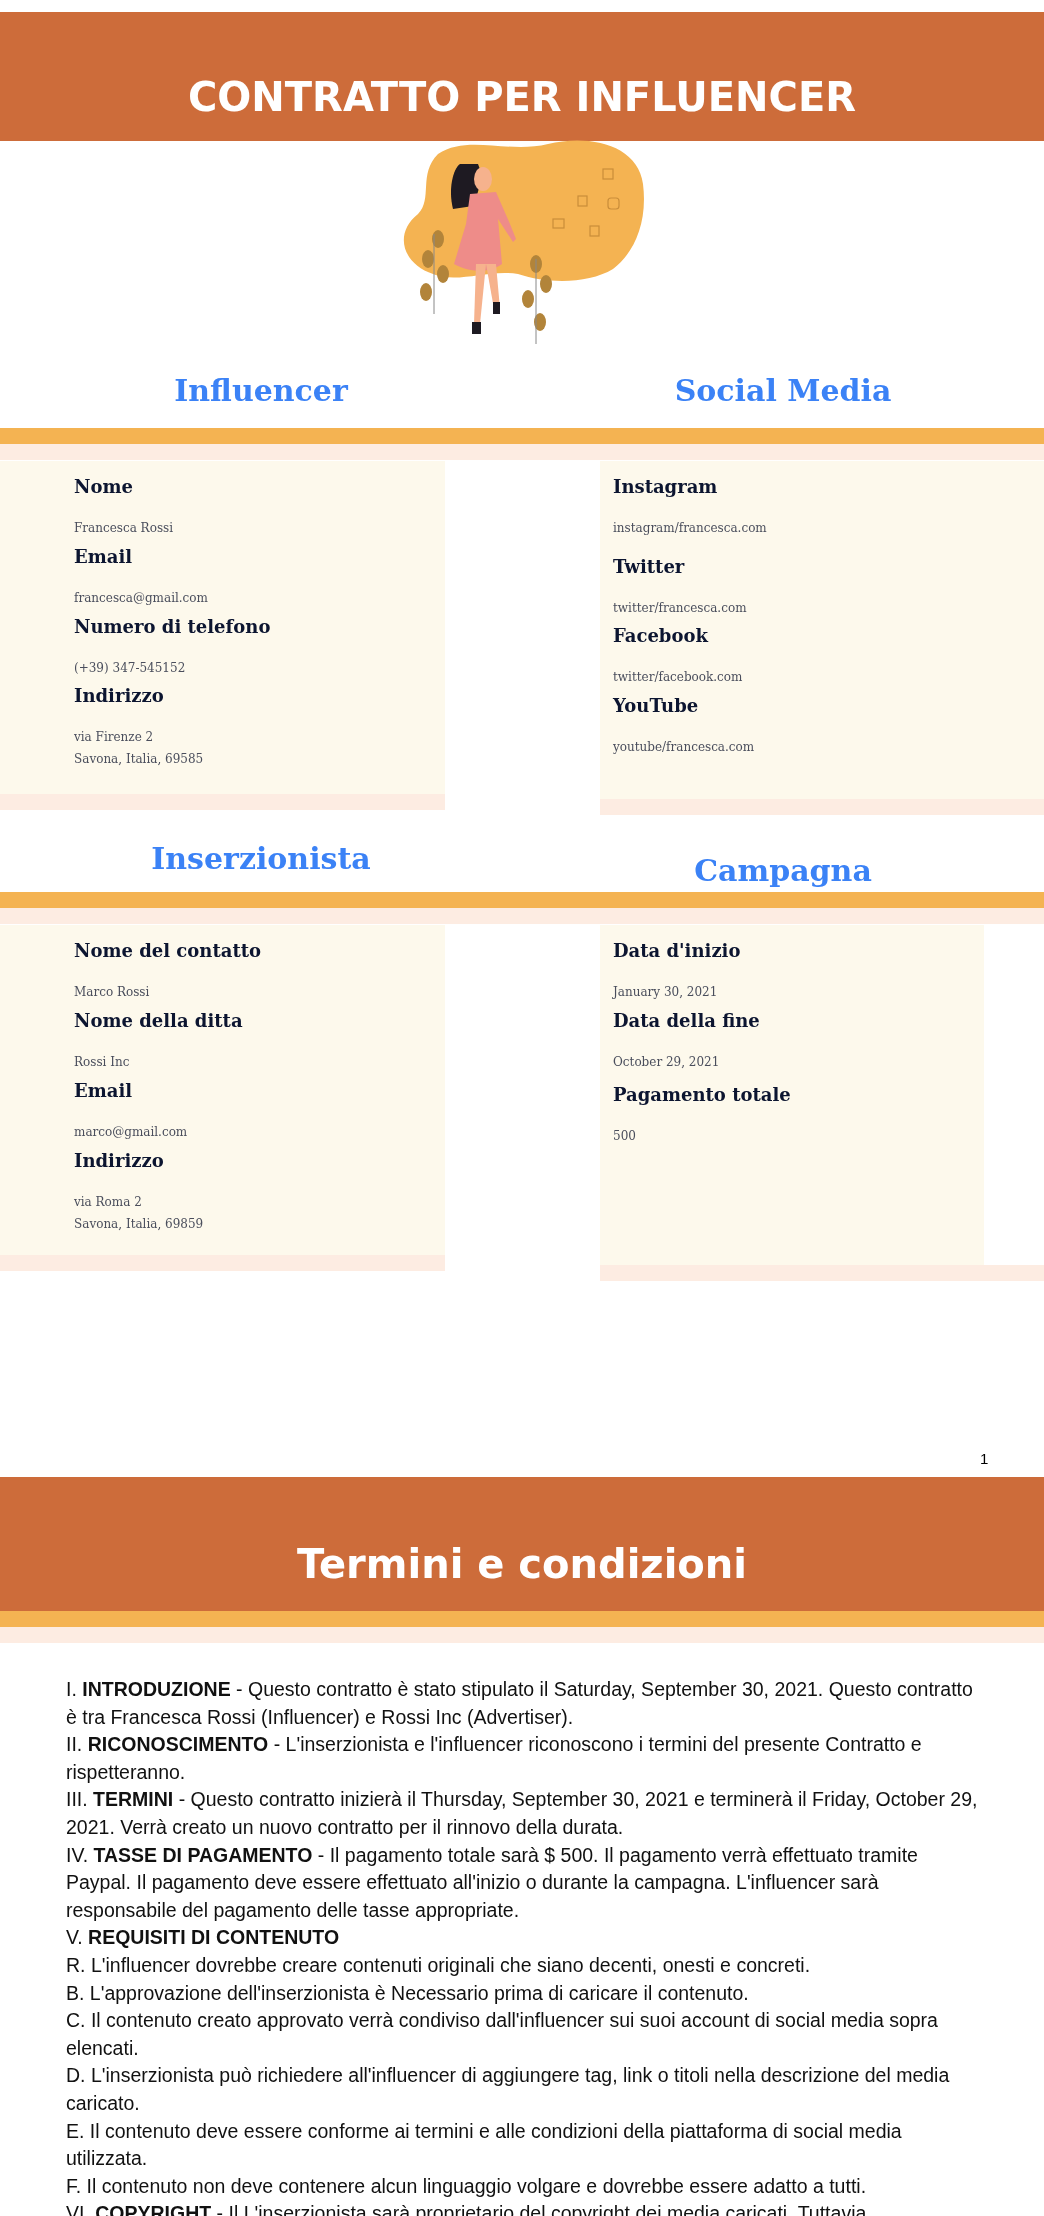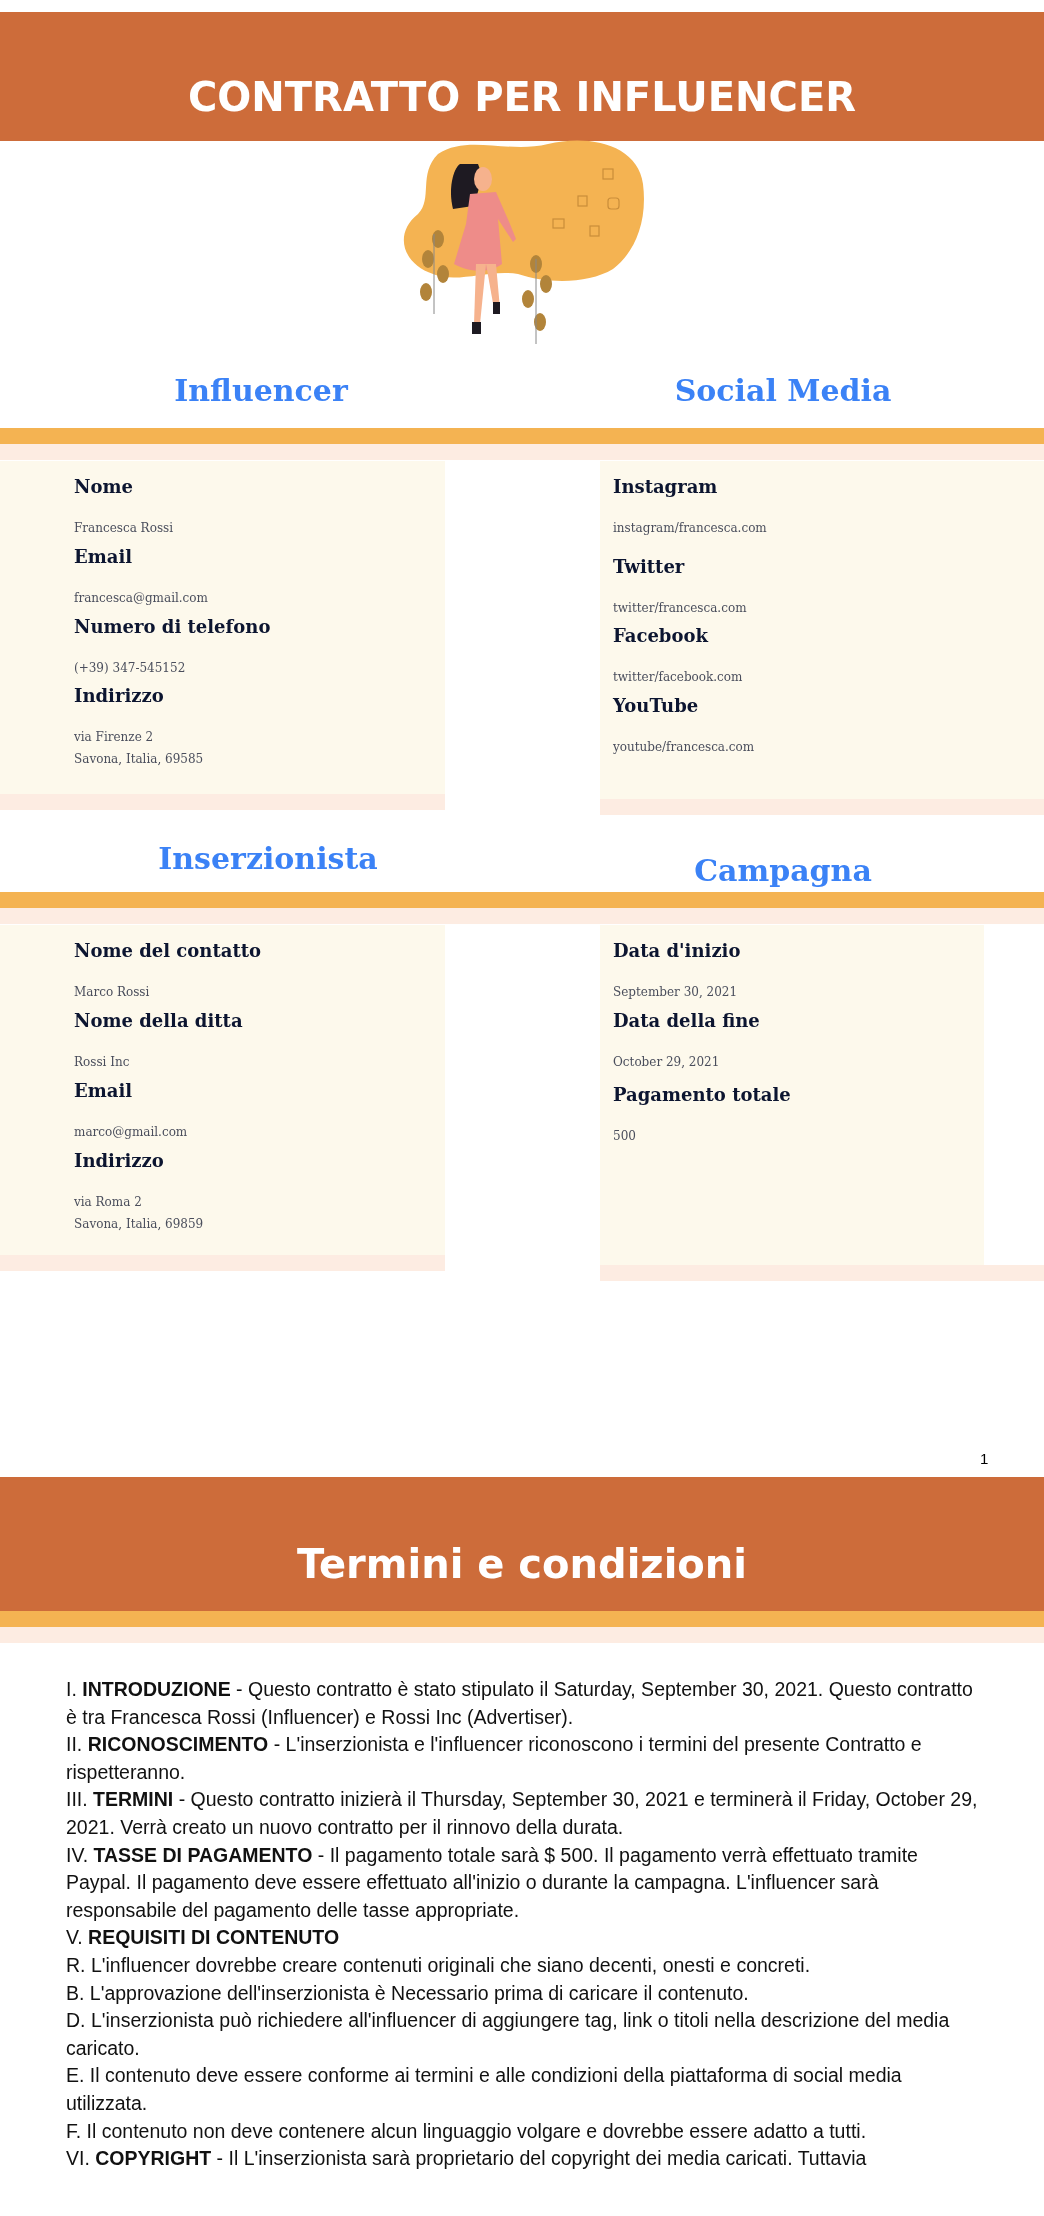--- a/index.html
+++ b/index.html
@@ -118,21 +118,21 @@
 </div>
 <div class="field" style="left:613px; top:624px;">
   <div class="field-label">Facebook</div>
   <div class="field-value">twitter/facebook.com</div>
 </div>
 <div class="field" style="left:613px; top:694px;">
   <div class="field-label">YouTube</div>
   <div class="field-value">youtube/francesca.com</div>
 </div>
 
-<div class="section-title" style="left:7px; top:841px;">Inserzionista</div>
+<div class="section-title" style="left:0; top:841px;">Inserzionista</div>
 <div class="section-title" style="left:522px; top:841px;margin-top:12px;">Campagna</div>
 
 <div class="bar-yellow" style="top:892px;"></div>
 <div class="bar-peach" style="left:0; top:908px; width:1044px;"></div>
 
 <div class="box-cream" style="left:0; top:925px; width:445px; height:330px;"></div>
 <div class="bar-peach" style="left:0; top:1255px; width:445px;"></div>
 
 <div class="field" style="left:74px; top:939px;">
   <div class="field-label">Nome del contatto</div>
@@ -150,21 +150,21 @@
   <div class="field-label">Indirizzo</div>
   <div class="field-value">via Roma 2
 Savona, Italia, 69859</div>
 </div>
 
 <div class="box-cream" style="left:600px; top:925px; width:384px; height:340px;"></div>
 <div class="bar-peach" style="left:600px; top:1265px; width:444px;"></div>
 
 <div class="field" style="left:613px; top:939px;">
   <div class="field-label">Data d'inizio</div>
-  <div class="field-value">September 30, 2021</div>
+  <div class="field-value">January 30, 2021</div>
 </div>
 <div class="field" style="left:613px; top:1009px;">
   <div class="field-label">Data della fine</div>
   <div class="field-value">October 29, 2021</div>
 </div>
 <div class="field" style="left:613px; top:1083px;">
   <div class="field-label">Pagamento totale</div>
   <div class="field-value">500</div>
 </div>
 
@@ -177,17 +177,18 @@
 <div class="bar-peach" style="left:0; top:1627px; width:1044px;"></div>
 
 <div class="terms-body">
   <p><span>I. </span><b>INTRODUZIONE</b><span> - Questo contratto è stato stipulato il Saturday, September 30, 2021. Questo contratto è tra Francesca Rossi (Influencer) e Rossi Inc (Advertiser).</span></p>
   <p><span>II. </span><b>RICONOSCIMENTO</b><span> - L'inserzionista e l'influencer riconoscono i termini del presente Contratto e rispetteranno.</span></p>
   <p><span>III. </span><b>TERMINI</b><span> - Questo contratto inizierà il Thursday, September 30, 2021 e terminerà il Friday, October 29, 2021. Verrà creato un nuovo contratto per il rinnovo della durata.</span></p>
   <p><span>IV. </span><b>TASSE DI PAGAMENTO</b><span> - Il pagamento totale sarà $ 500. Il pagamento verrà effettuato tramite Paypal. Il pagamento deve essere effettuato all'inizio o durante la campagna. L'influencer sarà responsabile del pagamento delle tasse appropriate.</span></p>
   <p><span>V. </span><b>REQUISITI DI CONTENUTO</b></p>
   <p>R. L'influencer dovrebbe creare contenuti originali che siano decenti, onesti e concreti.</p>
   <p>B. L'approvazione dell'inserzionista è Necessario prima di caricare il contenuto.</p>
+  <p>C. Il contenuto creato approvato verrà condiviso dall'influencer sui suoi account di social media sopra elencati.</p>
   <p>D. L'inserzionista può richiedere all'influencer di aggiungere tag, link o titoli nella descrizione del media caricato.</p>
   <p>E. Il contenuto deve essere conforme ai termini e alle condizioni della piattaforma di social media utilizzata.</p>
   <p>F. Il contenuto non deve contenere alcun linguaggio volgare e dovrebbe essere adatto a tutti.</p>
   <p><span>VI. </span><b>COPYRIGHT</b><span> - Il L'inserzionista sarà proprietario del copyright dei media caricati. Tuttavia</span></p>
 </div>
 
 </body></html>

